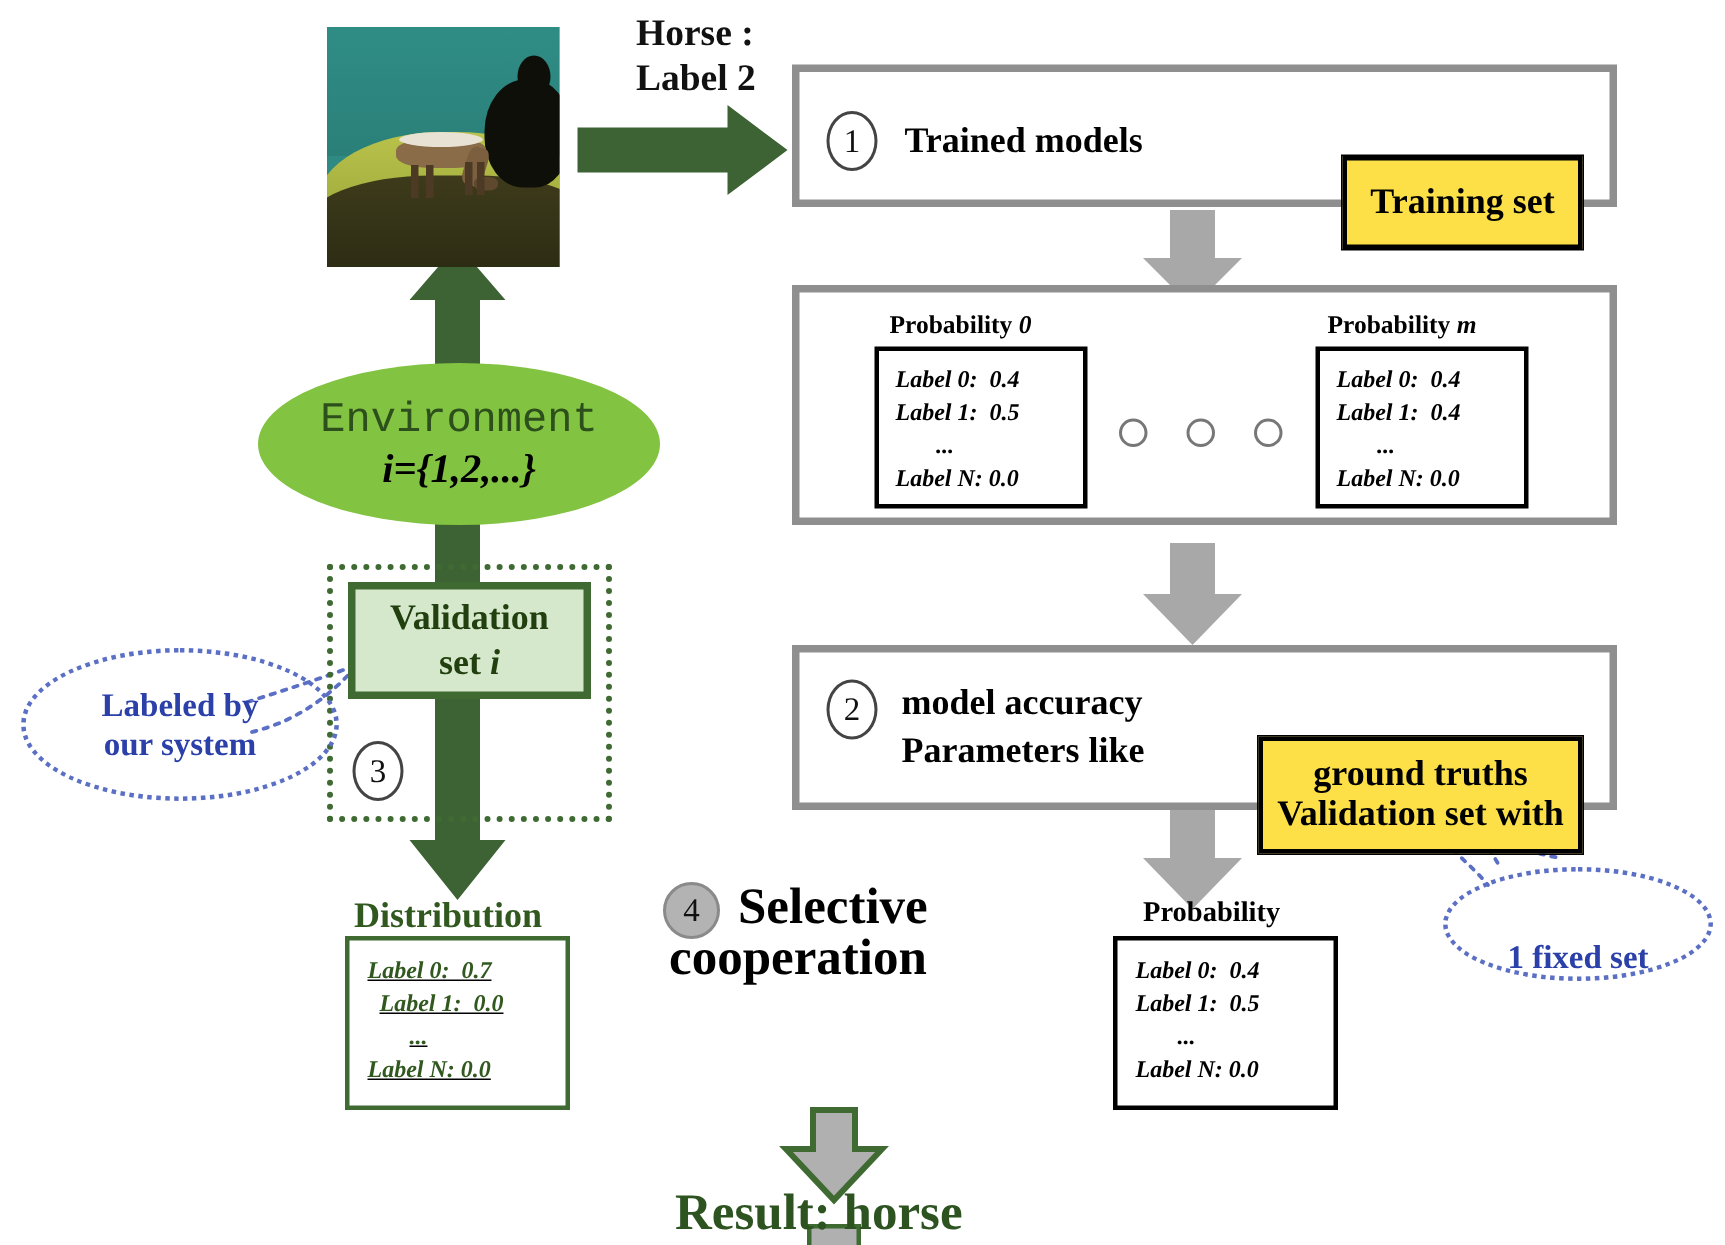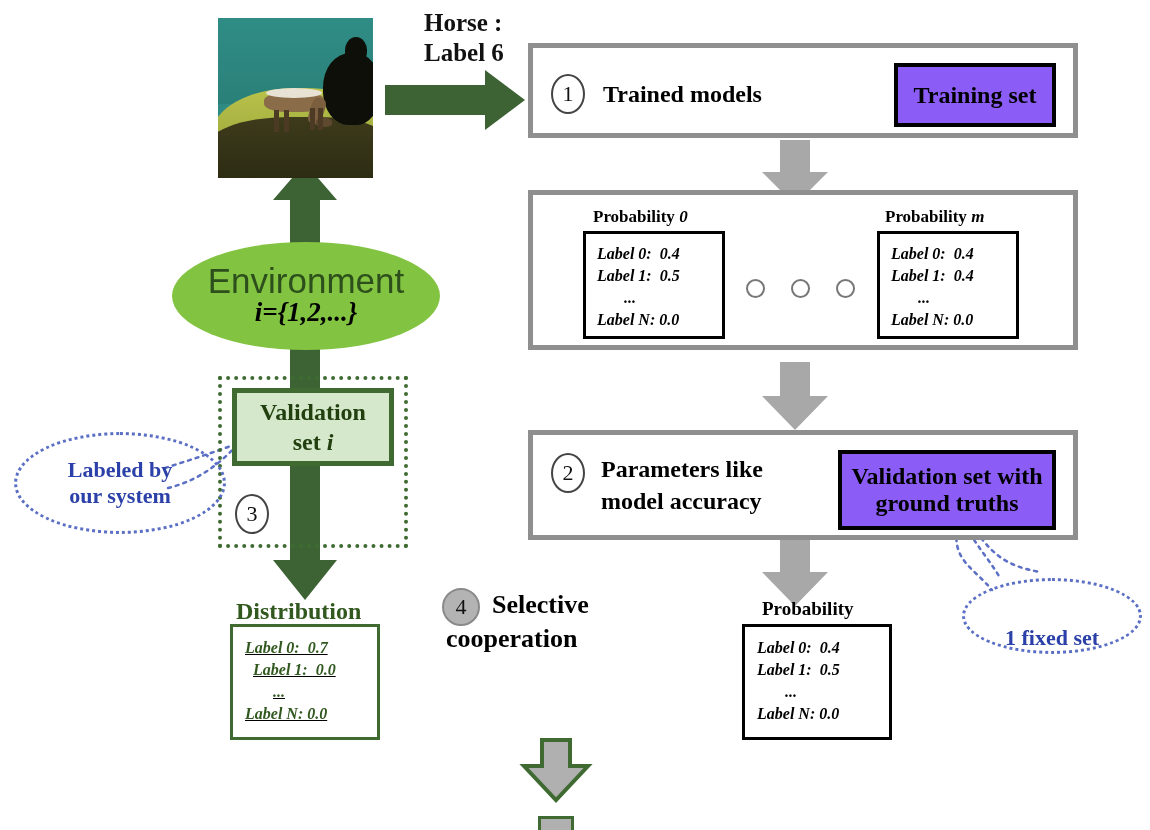--- a/index.html
+++ b/index.html
@@ -16,22 +16,22 @@
   .proba-line{font-weight:bold;font-style:italic;font-size:16px;line-height:22px;
               color:#000;white-space:pre;}
   .green-text{color:#31581f;}
   .callout-text{color:#2b40a8;font-weight:bold;font-size:22px;line-height:26px;
                 text-align:center;white-space:nowrap;}
 
   
   .gframe{border:5px solid #8f8f8f;background:#fff;box-sizing:border-box;}
 
   
-  .blackbox{border:3px solid #000;background:#8b5cf6;box-sizing:border-box;
-            outline:1px solid #000;}
+  .blackbox{border:3px solid #000;background:#fde047;box-sizing:border-box;
+            outline:1px solid #000;margin-top:40px;}
   .whitebox{border:3px solid #000;background:#fff;box-sizing:border-box;}
   .greenbox{border:3px solid #3f6b33;background:#fff;box-sizing:border-box;}
 
   
   .stepcirc{width:34px;height:40px;border:2px solid #444;border-radius:50%;
             display:flex;align-items:center;justify-content:center;
             font-size:22px;color:#111;background:transparent;box-sizing:border-box;}
   .stepcirc.filled{background:#b3b3b3;border-color:#8a8a8a;width:38px;height:38px;}
 
   
@@ -57,21 +57,21 @@
   .horse-neck{position:absolute;left:92px;top:80px;width:14px;height:26px;
               background:#7b5f3e;transform:rotate(18deg);border-radius:30%;}
   .horse-head{position:absolute;left:98px;top:100px;width:16px;height:9px;
               background:#5e492f;border-radius:40%;}
   .leg{position:absolute;width:5px;height:22px;background:#4d3a24;}
 
   
   .ellipse{width:268px;height:108px;border-radius:50%;
            background:#82c341;display:flex;flex-direction:column;
            align-items:center;justify-content:center;}
-  .env-word{font-family:Liberation Sans, sans-serif;font-size:35px;color:#2c4f1c;
+  .env-word{font-family:Liberation Mono, monospace;font-size:28px;color:#2c4f1c;
             letter-spacing:0px;line-height:32px;}
   .env-idx{font-family:"Liberation Serif", serif;font-weight:bold;font-style:italic;
            font-size:27px;color:#000000;line-height:30px;}
 
   
   .dotted-region{border:4px dotted #3f6b33;box-sizing:border-box;}
   .valbox{background:#d6e8cb;border:5px solid #3f6b33;box-sizing:border-box;
           display:flex;flex-direction:column;align-items:center;justify-content:center;
           font-weight:bold;font-size:24px;color:#22400f;line-height:30px;}
   .valbox i{font-style:italic;}
@@ -159,21 +159,21 @@
     <div class="horse-neck"></div>
     <div class="horse-head"></div>
     <div class="leg" style="left:56px;top:92px;"></div>
     <div class="leg" style="left:66px;top:92px;"></div>
     <div class="leg" style="left:92px;top:90px;"></div>
     <div class="leg" style="left:100px;top:90px;"></div>
   </div>
 
   <div class="abs hdr-label" style="left:424px;top:8px;">
     <div>Horse :</div>
-    <div>Label 6</div>
+    <div>Label 2</div>
   </div>
 
   <div class="abs gframe" style="left:528px;top:43px;width:550px;height:95px;">
     <div class="abs stepcirc" style="left:18px;top:26px;">1</div>
     <div class="abs boxtitle" style="left:70px;top:33px;">Trained models</div>
     <div class="abs blackbox" style="left:362px;top:16px;width:160px;height:62px;
                 display:flex;align-items:center;justify-content:center;">
       <span class="boxtitle">Training set</span>
     </div>
   </div>
@@ -203,27 +203,27 @@
       <div class="proba-line" style="margin:9px 0 0 11px;">Label 0:  0.4</div>
       <div class="proba-line" style="margin:0 0 0 11px;">Label 1:  0.4</div>
       <div class="proba-line" style="margin:0 0 0 38px;">...</div>
       <div class="proba-line" style="margin:0 0 0 11px;">Label N: 0.0</div>
     </div>
   </div>
 
   <div class="abs gframe" style="left:528px;top:430px;width:550px;height:110px;">
     <div class="abs stepcirc" style="left:18px;top:18px;">2</div>
     <div class="abs boxtitle" style="left:68px;top:18px;line-height:32px;">
+      <div>model accuracy</div>
       <div>Parameters like</div>
-      <div>model accuracy</div>
     </div>
     <div class="abs blackbox" style="left:306px;top:16px;width:216px;height:78px;
                 display:flex;flex-direction:column;align-items:center;justify-content:center;">
+      <span class="boxtitle">ground truths</span>
       <span class="boxtitle">Validation set with</span>
-      <span class="boxtitle">ground truths</span>
     </div>
   </div>
 
   <div class="abs ellipse" style="left:172px;top:242px;">
     <div class="env-word">Environment</div>
     <div class="env-idx">i={1,2,...}</div>
   </div>
 
   <div class="abs dotted-region" style="left:218px;top:376px;width:190px;height:172px;"></div>
   <div class="abs valbox" style="left:232px;top:388px;width:162px;height:78px;">
@@ -255,24 +255,25 @@
 
   <div class="abs smalltitle" style="left:762px;top:598px;font-size:19px;">Probability</div>
   <div class="abs whitebox" style="left:742px;top:624px;width:150px;height:116px;">
     <div class="proba-line" style="margin:10px 0 0 12px;">Label 0:  0.4</div>
     <div class="proba-line" style="margin:0 0 0 12px;">Label 1:  0.5</div>
     <div class="proba-line" style="margin:0 0 0 40px;">...</div>
     <div class="proba-line" style="margin:0 0 0 12px;">Label N: 0.0</div>
   </div>
 
   <div class="abs stepcirc filled" style="left:442px;top:588px;">4</div>
-  <div class="abs boxtitle" style="left:492px;top:588px;line-height:34px;font-size:26px;">
+  <div class="abs boxtitle" style="left:492px;top:588px;line-height:34px;font-size:34px;">
     <div>Selective</div>
     <div style="margin-left:-46px;">cooperation</div>
   </div>
 
   <div class="abs plus" style="left:500px;top:656px;">
     <span style="left:38px;top:0;width:36px;height:112px;"></span>
 
   </div>
 
+  <div class="abs result" style="left:450px;top:790px;">Result: horse</div>
 
 </div>
 
 </body></html>

